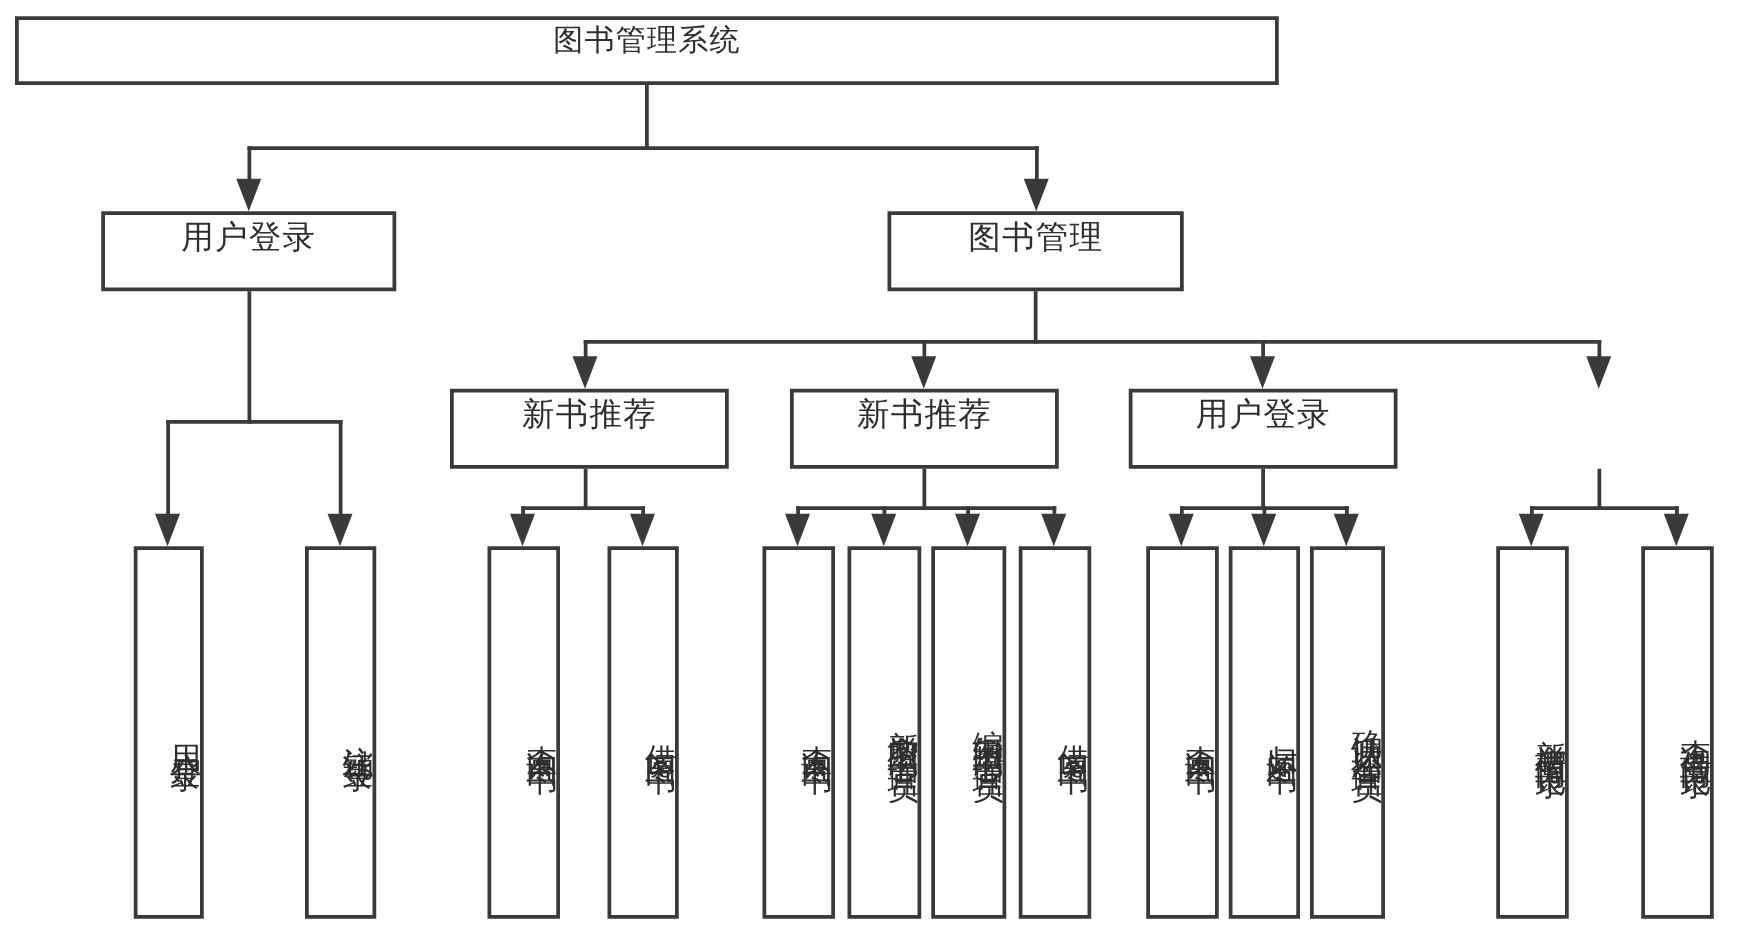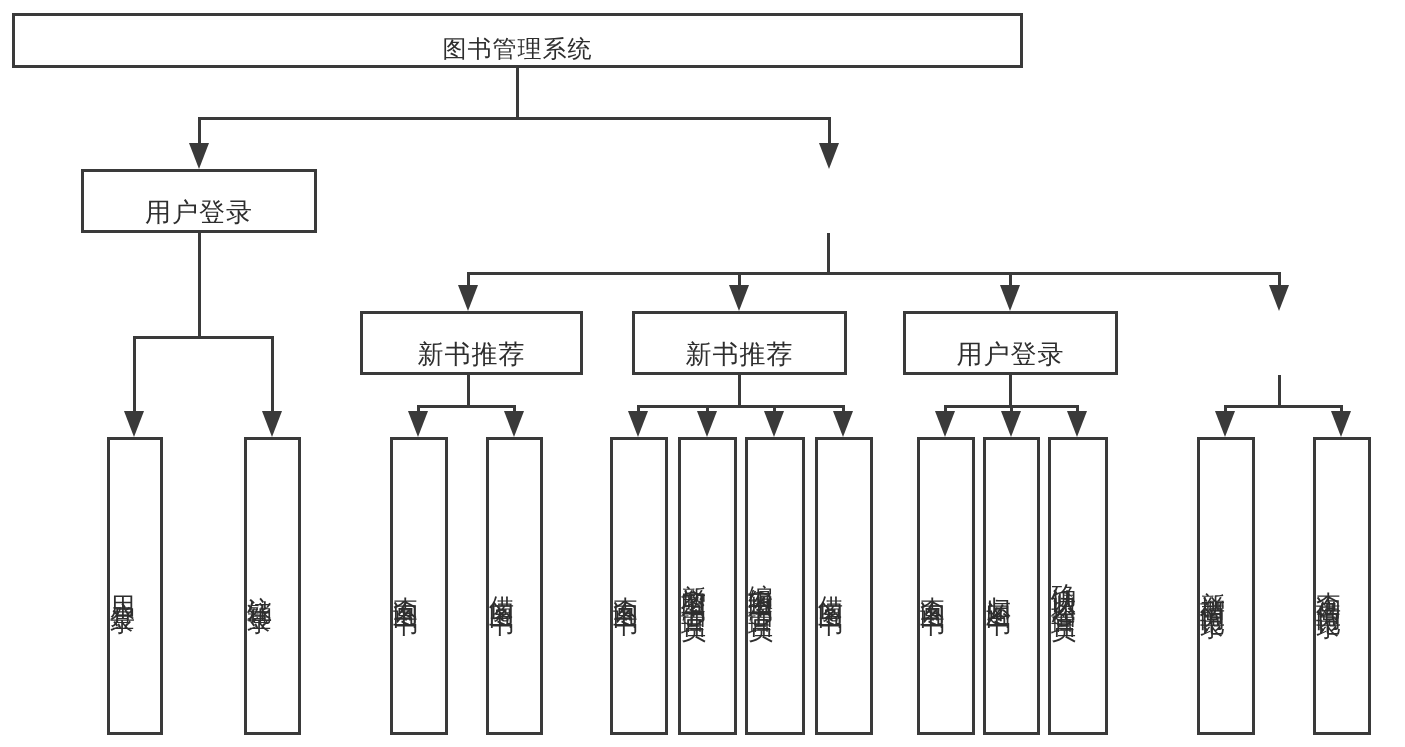--- a/index.html
+++ b/index.html
@@ -7,21 +7,21 @@
     position:relative;
     width:1405px;height:747px;
     background:#ffffff;
     font-family:"Liberation Sans","DejaVu Sans",sans-serif;
     overflow:hidden;
   }
   .box{
     position:absolute;
     border:3px solid #3a3a3a;
     background:#ffffff;
-    display:flex;align-items:flex-end;justify-content:center;
+    display:flex;align-items:flex-start;justify-content:center;
     color:#2e2e2e;
     font-size:26px;
     box-sizing:border-box;
     text-align:center;
     letter-spacing:1px;
   }
   .rootbox{font-size:24px;}
   .vbox{
     writing-mode:vertical-rl;
     text-orientation:mixed;
@@ -61,20 +61,23 @@
     <div class="vline" style="left:516px;top:68px;height:52px;"></div>
     <div class="hline" style="left:198px;top:117px;width:633px;"></div>
     <div class="vline" style="left:198px;top:117px;height:28px;"></div>
     <div class="arrow" style="left:189px;top:143px;"></div>
     <div class="vline" style="left:828px;top:117px;height:28px;"></div>
     <div class="arrow" style="left:819px;top:143px;"></div>
   </div>
 
   <div class="box" style="left:81px;top:169px;width:236px;height:64px;">
     <span>用户登录</span>
+  </div>
+  <div class="box" style="left:710px;top:169px;width:237px;height:64px;">
+    <span>图书管理</span>
   </div>
 
   <div>
     <div class="vline" style="left:198px;top:233px;height:106px;"></div>
     <div class="hline" style="left:133px;top:336px;width:141px;"></div>
     <div class="vline" style="left:133px;top:336px;height:76px;"></div>
     <div class="arrow" style="left:124px;top:411px;"></div>
     <div class="vline" style="left:271px;top:336px;height:76px;"></div>
     <div class="arrow" style="left:262px;top:411px;"></div>
   </div>

